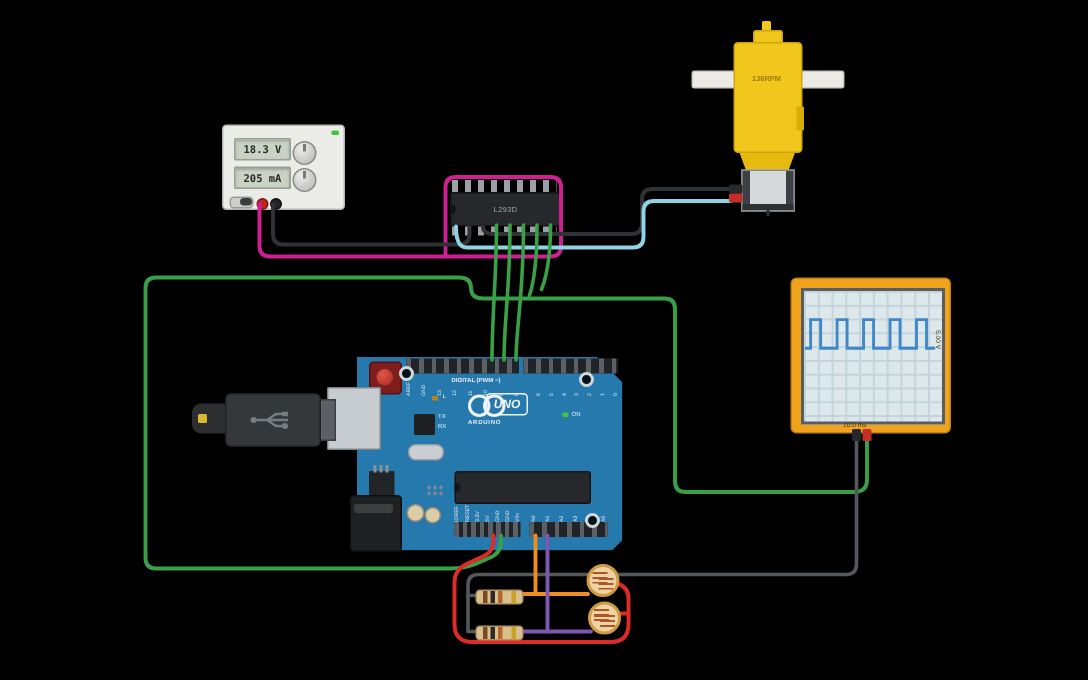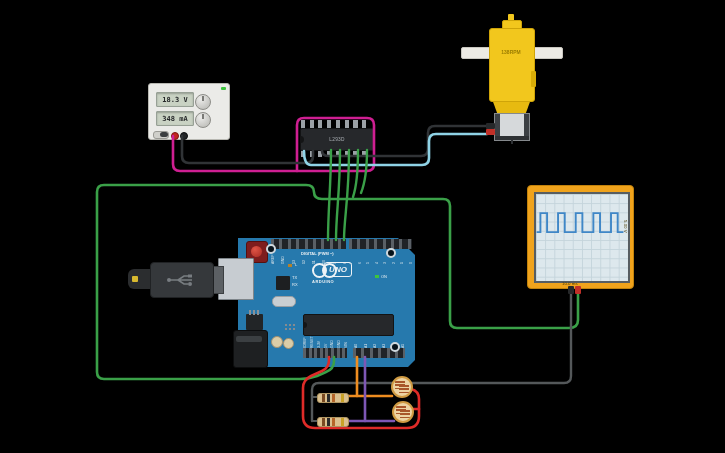--- a/index.html
+++ b/index.html
@@ -114,21 +114,21 @@
 </head>
 <body>
 
 <div class="stage">
 
   <div class="abs psu">
     <div class="psu-display" style="top:8px">
       <span>18.3 V</span>
     </div>
     <div class="psu-display" style="top:27px">
-      <span>348 mA</span>
+      <span>205 mA</span>
     </div>
     <div class="knob" style="top:10px">
         <i></i>
       </div>
     <div class="knob" style="top:28px">
         <i></i>
       </div>
     <div class="psu-led"></div>
     <div class="psu-switch">
         <i></i>

